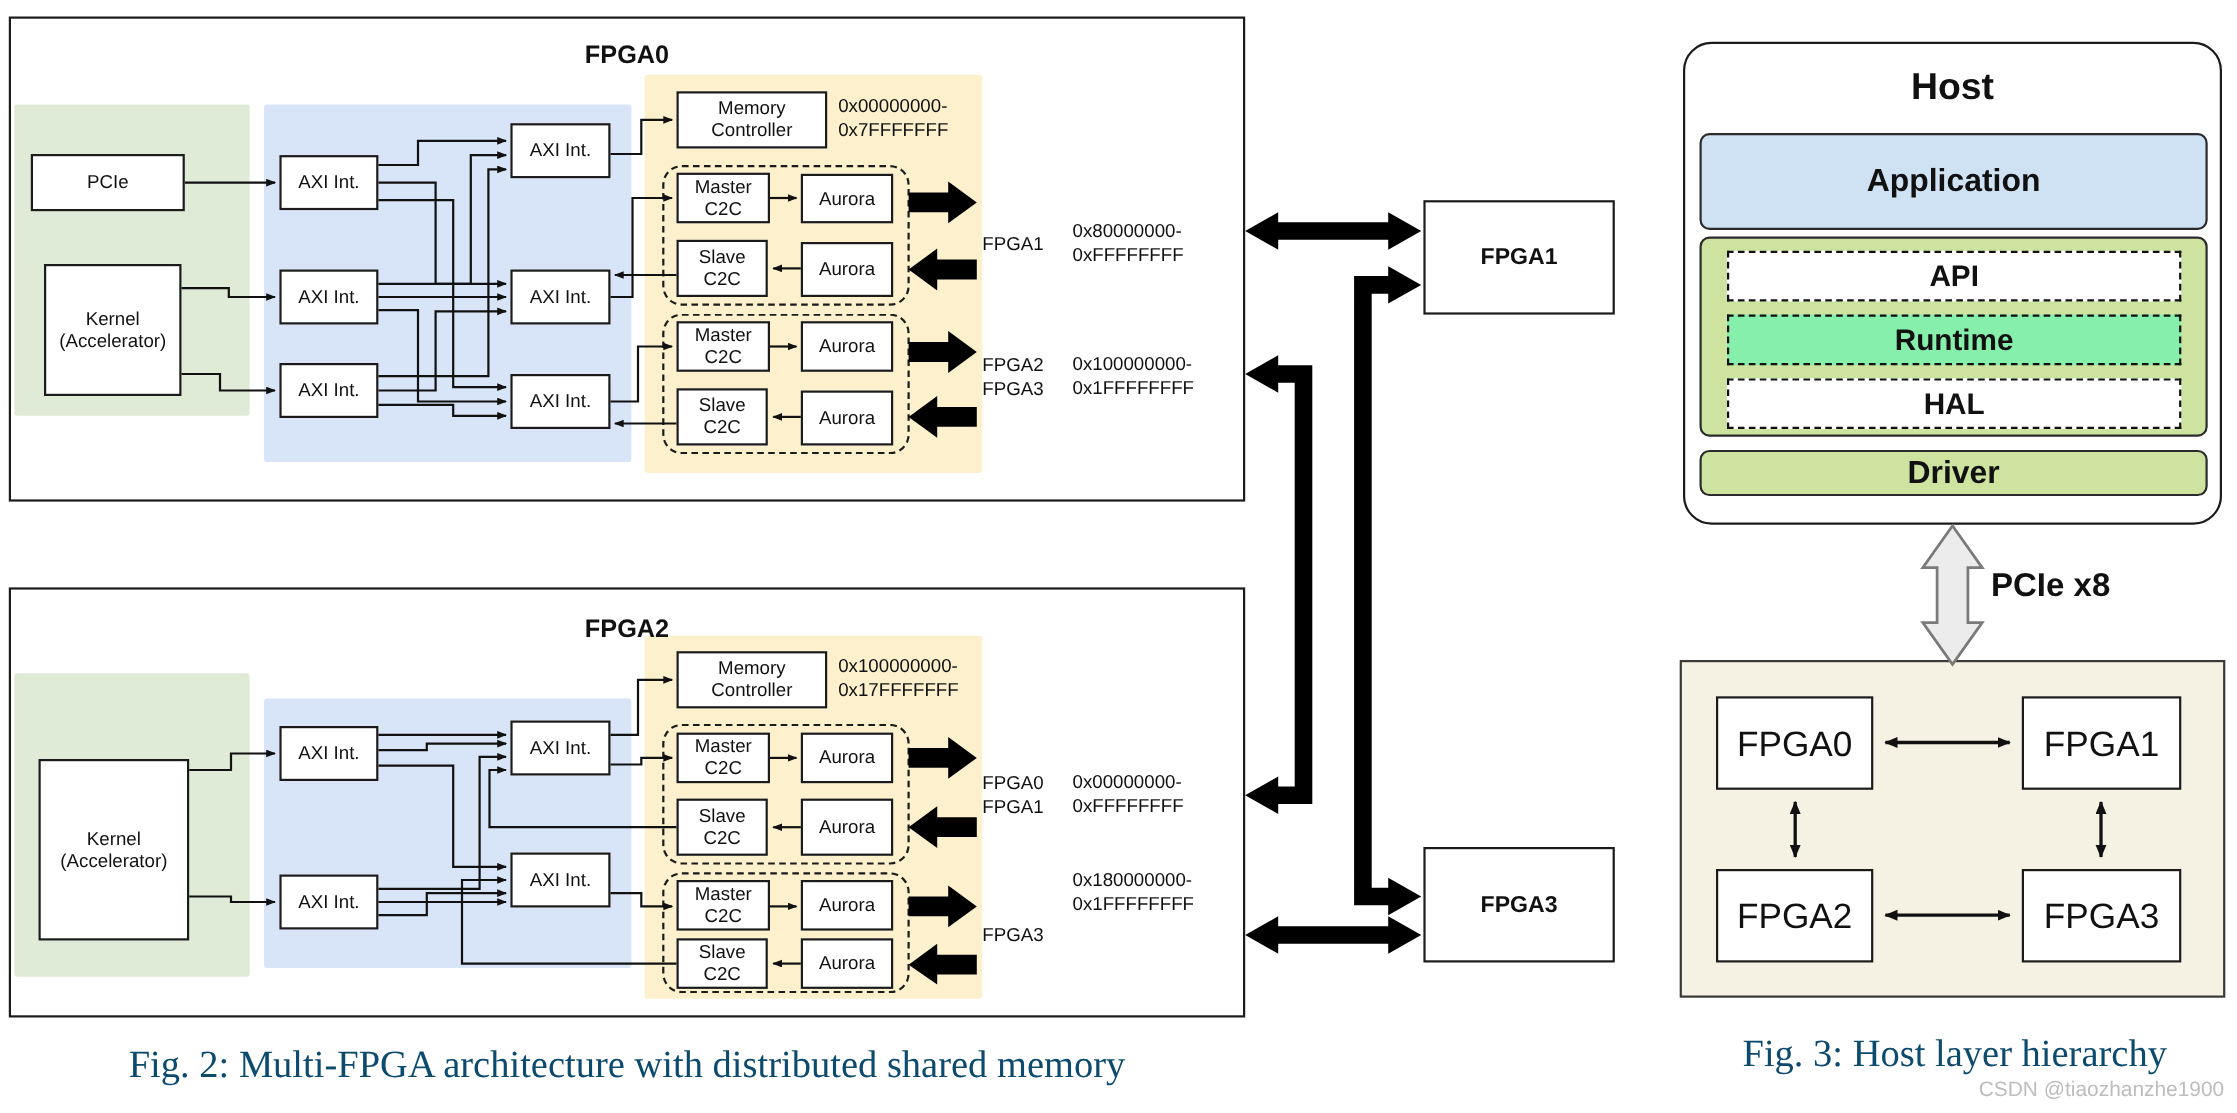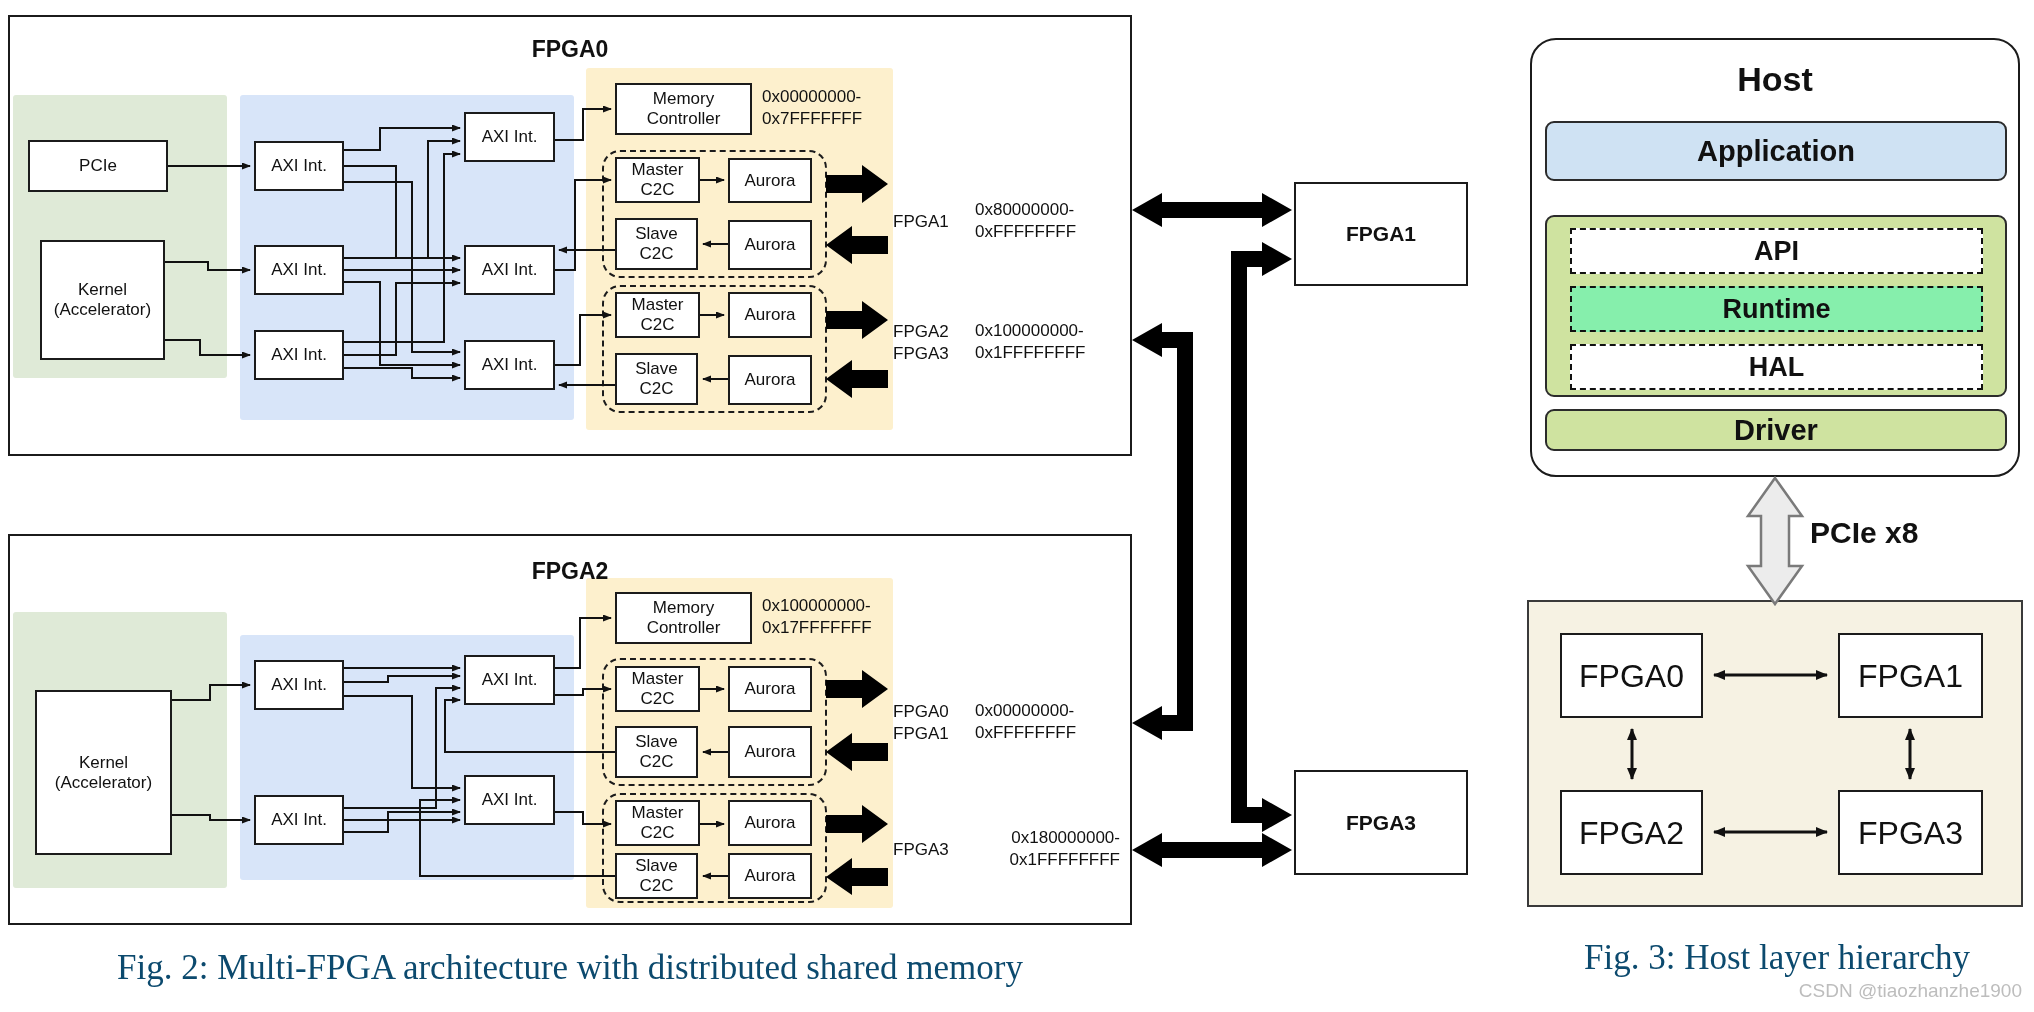--- a/index.html
+++ b/index.html
@@ -106,31 +106,31 @@
   <div class="abs box" style="left:728px;top:800px;width:84px;height:46px;">Aurora</div>
   <div class="abs box pre" style="left:615px;top:853px;width:83px;height:46px;">Slave
 C2C</div>
   <div class="abs box" style="left:728px;top:853px;width:84px;height:46px;">Aurora</div>
 
   <div class="abs plabel pre" style="left:893px;top:700px;width:75px;height:46px;">FPGA0
 FPGA1</div>
   <div class="abs rangetxt pre" style="left:975px;top:700px;width:140px;height:46px;">0x00000000-
 0xFFFFFFFF</div>
   <div class="abs plabel" style="left:893px;top:828px;width:75px;height:44px;">FPGA3</div>
-  <div class="abs rangetxt pre" style="left:975px;top:827px;width:145px;height:46px;text-align:right;">0x180000000-
+  <div class="abs rangetxt pre" style="left:975px;top:789px;width:145px;height:46px;">0x180000000-
 0x1FFFFFFFF</div>
 
   <div class="abs nodebox" style="left:1294px;top:182px;width:174px;height:104px;">FPGA1</div>
   <div class="abs nodebox" style="left:1294px;top:770px;width:174px;height:105px;">FPGA3</div>
 
   <div class="abs caption" style="left:8px;top:948px;width:1124px;height:48px;">Fig. 2: Multi-FPGA architecture with distributed shared memory</div>
 
   <div class="abs" style="left:1530px;top:38px;width:490px;height:439px;border:2.5px solid #1b1b1b;border-radius:26px;background:#fff;"></div>
   <div class="abs" style="left:1530px;top:60px;width:490px;height:38px;font-weight:bold;font-size:34px;text-align:center;">Host</div>
-  <div class="abs hostbar" style="left:1545px;top:121px;width:462px;height:60px;background:#cfe2f3;border-radius:9px;font-size:29px;">Application</div>
+  <div class="abs hostbar" style="left:1545px;top:121px;width:462px;height:88px;background:#cfe2f3;border-radius:9px;font-size:29px;">Application</div>
   <div class="abs" style="left:1545px;top:215px;width:462px;height:182px;background:#cfe3a0;border:2px solid #2b2b2b;border-radius:9px;"></div>
   <div class="abs hostbar" style="left:1570px;top:228px;width:413px;height:46px;background:#fff;border:2.5px dashed #111;font-size:27px;">API</div>
   <div class="abs hostbar" style="left:1570px;top:286px;width:413px;height:46px;background:#86efac;border:2.5px dashed #111;font-size:27px;">Runtime</div>
   <div class="abs hostbar" style="left:1570px;top:344px;width:413px;height:46px;background:#fff;border:2.5px dashed #111;font-size:27px;">HAL</div>
   <div class="abs hostbar" style="left:1545px;top:409px;width:462px;height:42px;background:#cfe3a0;border-radius:9px;font-size:29px;">Driver</div>
 
   <div class="abs" style="left:1810px;top:516px;width:200px;height:34px;font-weight:bold;font-size:30px;">PCIe x8</div>
 
   <div class="abs" style="left:1527px;top:600px;width:496px;height:307px;background:#f6f2e3;border:2px solid #3a3a3a;"></div>
   <div class="abs box clusterlbl" style="left:1560px;top:633px;width:143px;height:85px;">FPGA0</div>

